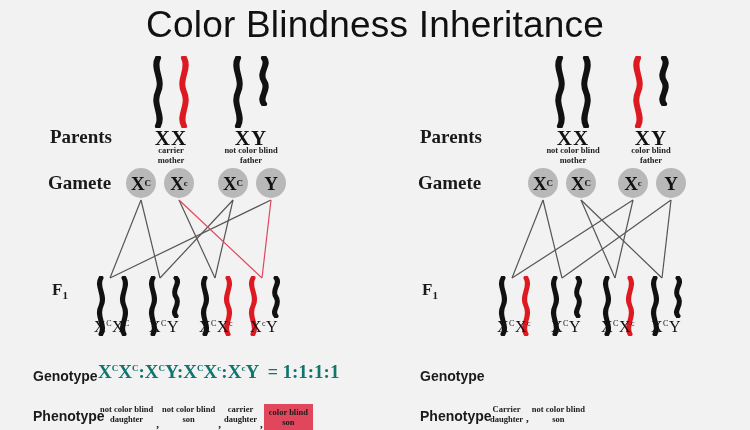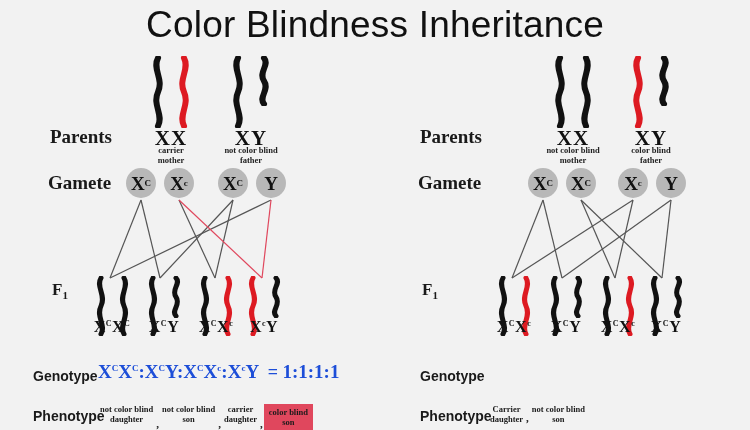--- a/index.html
+++ b/index.html
@@ -56,30 +56,30 @@
     position:absolute;width:30px;height:30px;border-radius:50%;
     background:#b8b8b8;display:flex;align-items:center;justify-content:center;
     color:#111;font-family:"Liberation Serif", serif;font-weight:700;
   }
   .gam .gl{font-size:19px;line-height:19px;}
   .gam .gs{font-size:9px;vertical-align:super;line-height:9px;}
 
   
   .f1txt{
     position:absolute;text-align:center;white-space:nowrap;
-    font-family:"Liberation Serif", serif;font-weight:700;
+    font-family:"Liberation Serif", serif;font-weight:400;
     font-size:16px;color:#111;letter-spacing:.5px;
   }
   .f1txt .sup{font-size:8px;vertical-align:super;}
 
   
   .genoexp{
     position:absolute;white-space:nowrap;
     font-family:"Liberation Serif", serif;font-weight:700;
-    font-size:19px;color:#1d4ed8;
+    font-size:19px;color:#0f766e;
   }
   .genoexp .sup{font-size:9px;vertical-align:super;}
   .genoexp .eq{font-size:18px;}
 
   .phenorow{position:absolute;display:flex;align-items:flex-start;}
   .phcell{
     text-align:center;
     font-family:"Liberation Serif", serif;font-weight:700;
     font-size:8.5px;line-height:10px;color:#1a1a1a;white-space:nowrap;
     padding:0 2px;

